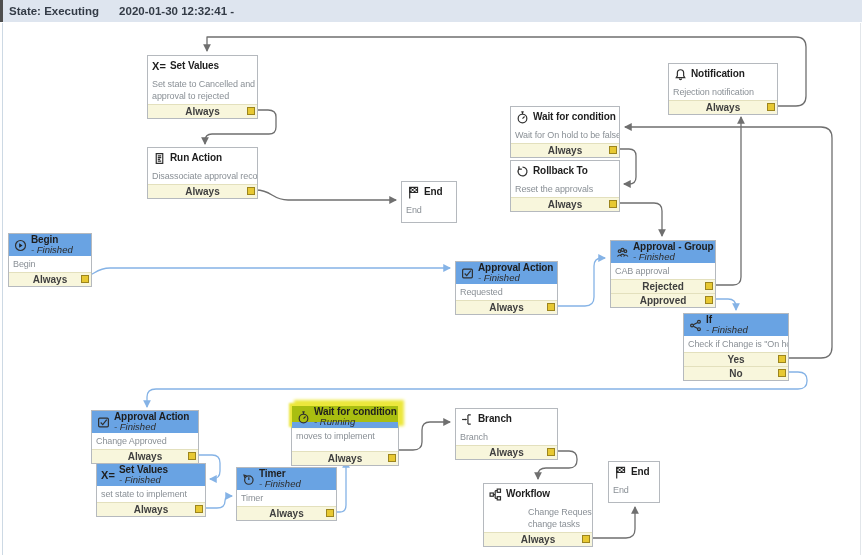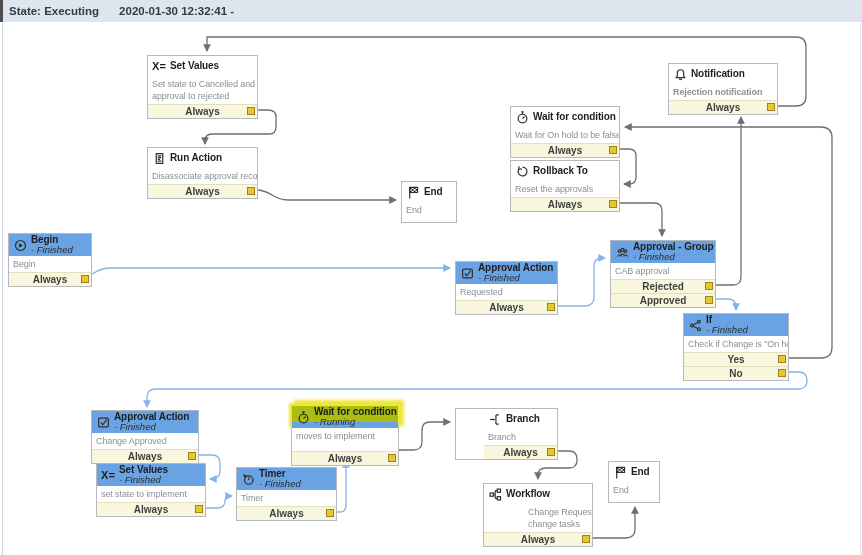--- a/index.html
+++ b/index.html
@@ -148,21 +148,21 @@
         <span class="nic">
           <svg viewBox="0 0 12 12" width="13" height="13">
             <path d="M6 1.6a2.9 2.9 0 0 1 2.9 2.9v2.7l1 1.6H2.1l1-1.6V4.5A2.9 2.9 0 0 1 6 1.6z"></path>
             <path d="M5 9.8a1 1 0 0 0 2 0"></path>
           </svg>
         </span>
         <span class="ht">
           <span class="title">Notification</span>
         </span>
       </div>
-      <div class="nbody" style="height: 16px; font-weight: bold;">
+      <div class="nbody" style="height: 16px;">
         <div class="bline">Rejection notification</div>
       </div>
       <div class="trans"><span>Always</span><span class="sq"></span></div>
     </div>
     <div class="node" style="left: 510px; top: 106px; width: 110px;">
       <div class="hdr">
         <span class="nic">
           <svg viewBox="0 0 12 12" width="13" height="13">
             <circle cx="6" cy="7" r="4"></circle>
             <path d="M4.9 0.8h2.2M6 0.8v2M6 7l1.9-1.9"></path>
@@ -335,21 +335,21 @@
         <span class="ht">
           <span class="title">Wait for condition</span>
           <span class="sub">- Running</span>
         </span>
       </div>
       <div class="nbody" style="height: 23px;">
         <div class="bline">moves to implement</div>
       </div>
       <div class="trans"><span>Always</span><span class="sq"></span></div>
     </div>
-    <div class="node" style="left: 455px; top: 408px; width: 103px; padding-left: 28px;">
+    <div class="node" style="left: 455px; top: 408px; width: 103px;">
       <div class="hdr">
         <span class="nic">
           <svg viewBox="0 0 12 12" width="13" height="13">
             <path d="M1 6h3.6"></path>
             <path d="M4.2 5l1.5 1-1.5 1z" fill="#222" stroke="none"></path>
             <path d="M6.4 1.8v8.4M6.4 1.8h2.6M6.4 10.2h2.6"></path>
           </svg>
         </span>
         <span class="ht">
           <span class="title">Branch</span>

